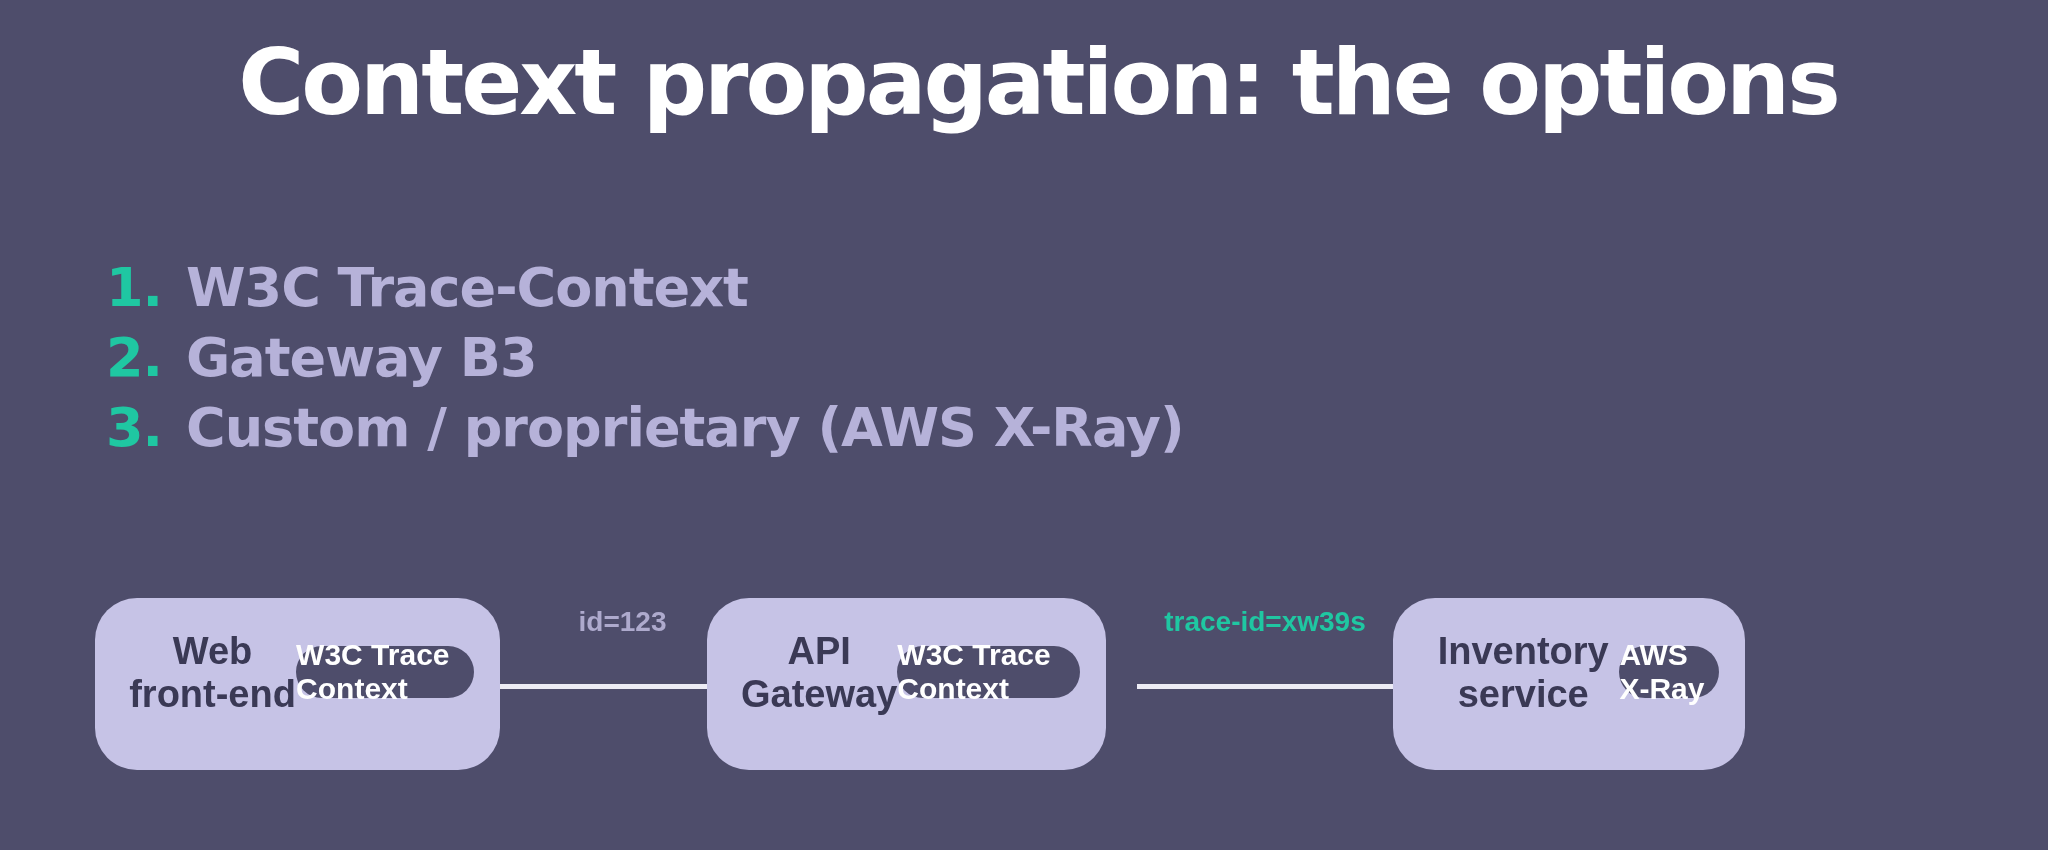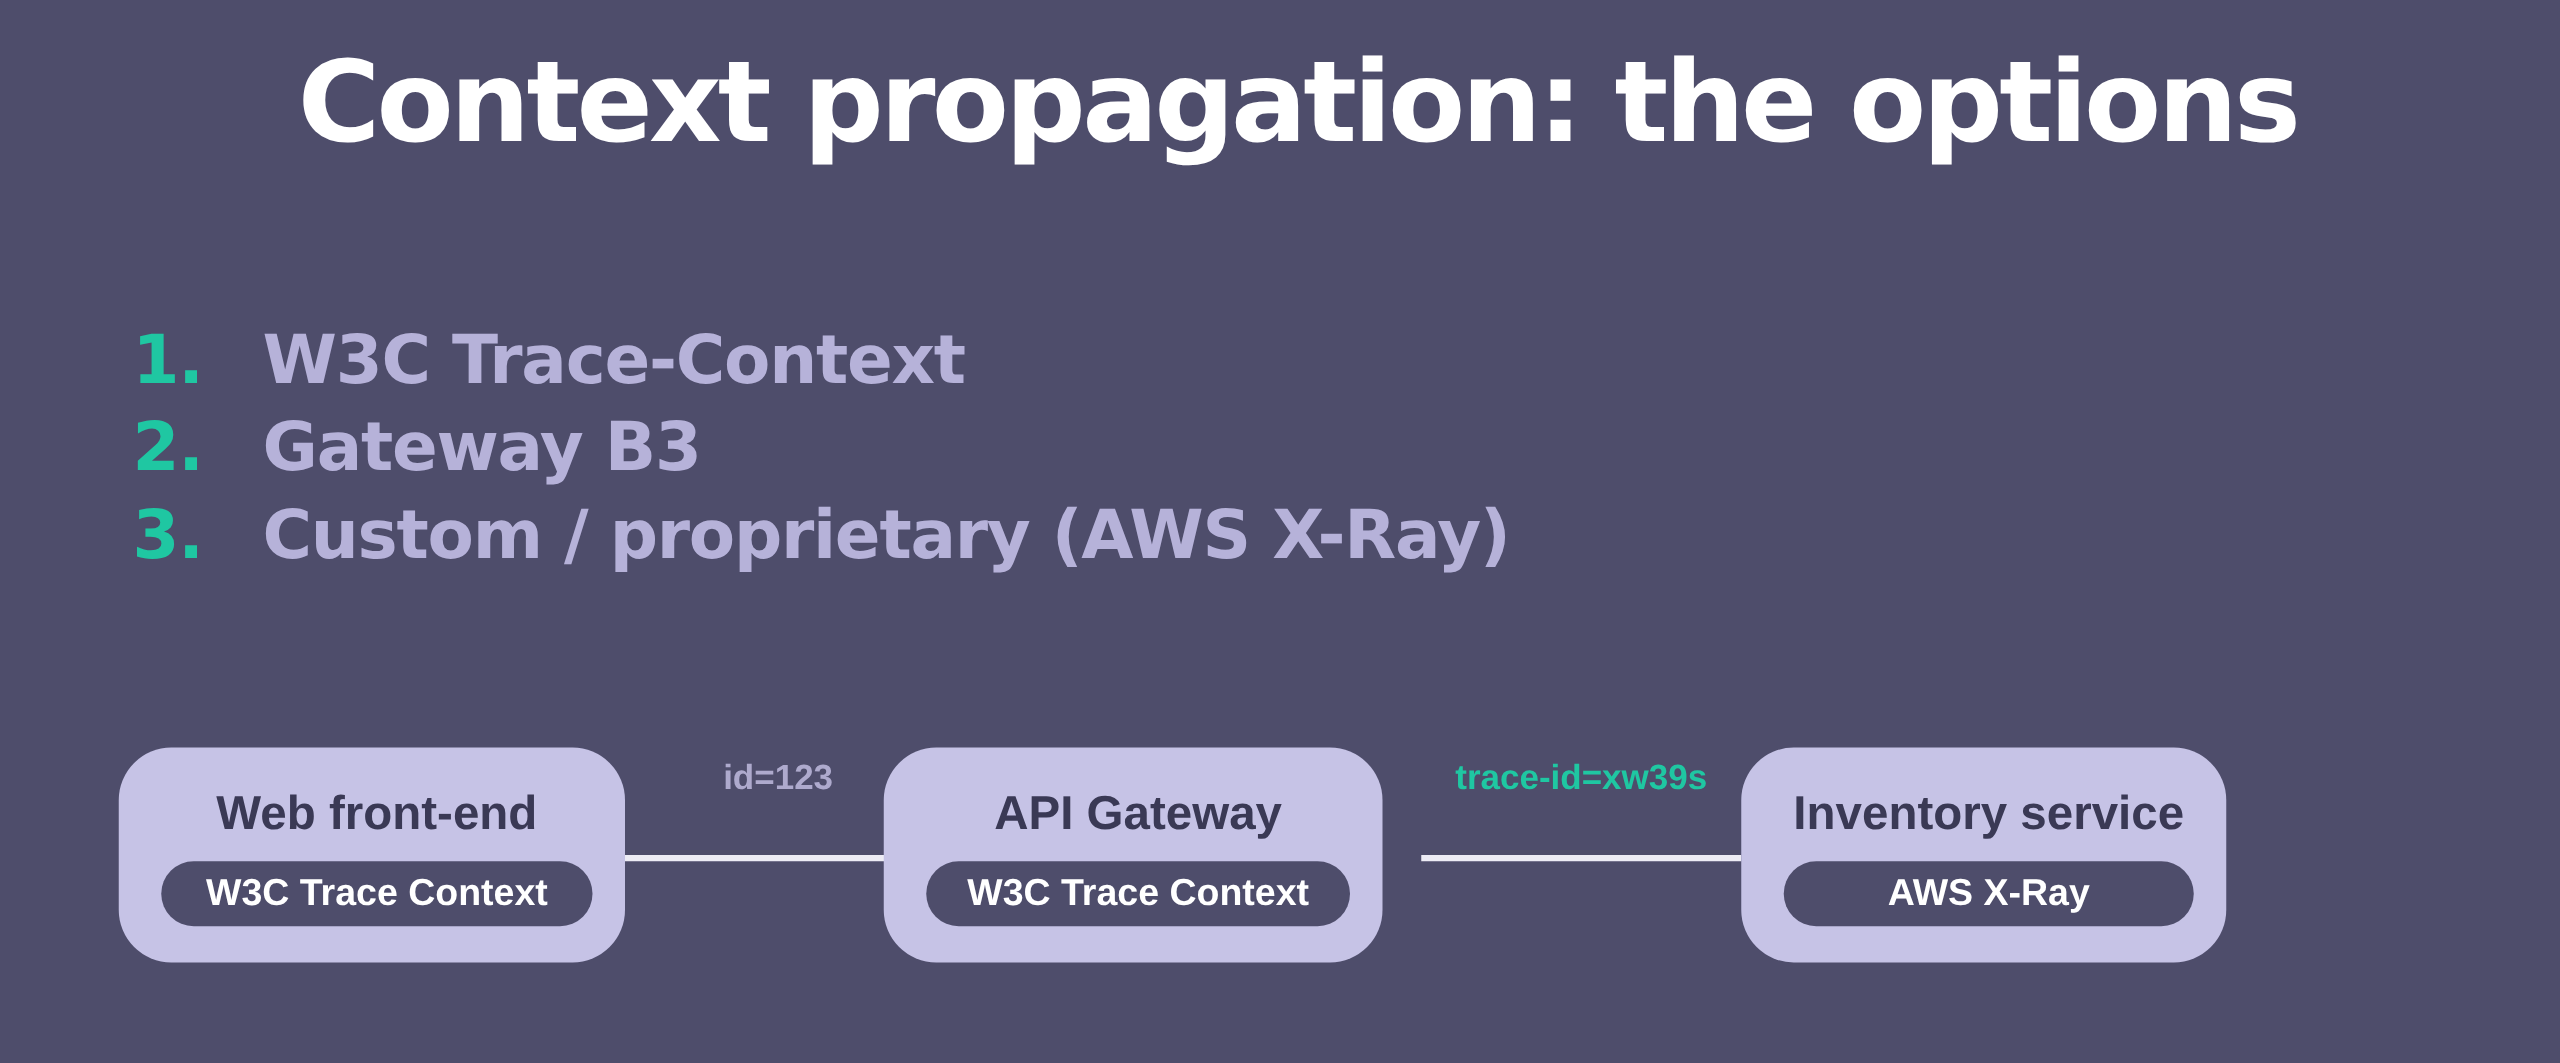--- a/index.html
+++ b/index.html
@@ -54,21 +54,20 @@
     font-weight: bold;
     letter-spacing: -1px;
   }
   .option .num {
     width: 80px;
     flex: 0 0 80px;
     color: var(--list-number);
   }
   .option .lbl {
     color: var(--list-text);
-    margin-left: 24px;
   }
   .diagram {
     position: absolute;
     left: 0;
     top: 0;
     width: 2048px;
     height: 850px;
   }
   .edge {
     position: absolute;
@@ -88,27 +87,26 @@
   }
   .edge-label-1 { left: 500px; width: 245px; color: var(--edge-label-muted); }
   .edge-label-2 { left: 1117px; width: 296px; color: var(--edge-label-accent); }
   .node {
     position: absolute;
     top: 598px;
     height: 172px;
     background: var(--node-fill);
     border-radius: 42px;
     display: flex;
-    flex-direction: column;
     align-items: stretch;
     padding: 32px 26px 24px 34px;
   }
   .node-1 { left: 95px;  width: 405px; }
   .node-2 { left: 707px; width: 399px; }
-  .node-3 { left: 1393px; width: 388px; }
+  .node-3 { left: 1393px; width: 352px; }
   .node-title {
     text-align: center;
     font-family: "Liberation Sans", sans-serif;
     font-size: 38px;
     font-weight: bold;
     color: var(--node-title);
   }
   .badge {
     margin-top: 16px;
     height: 52px;

